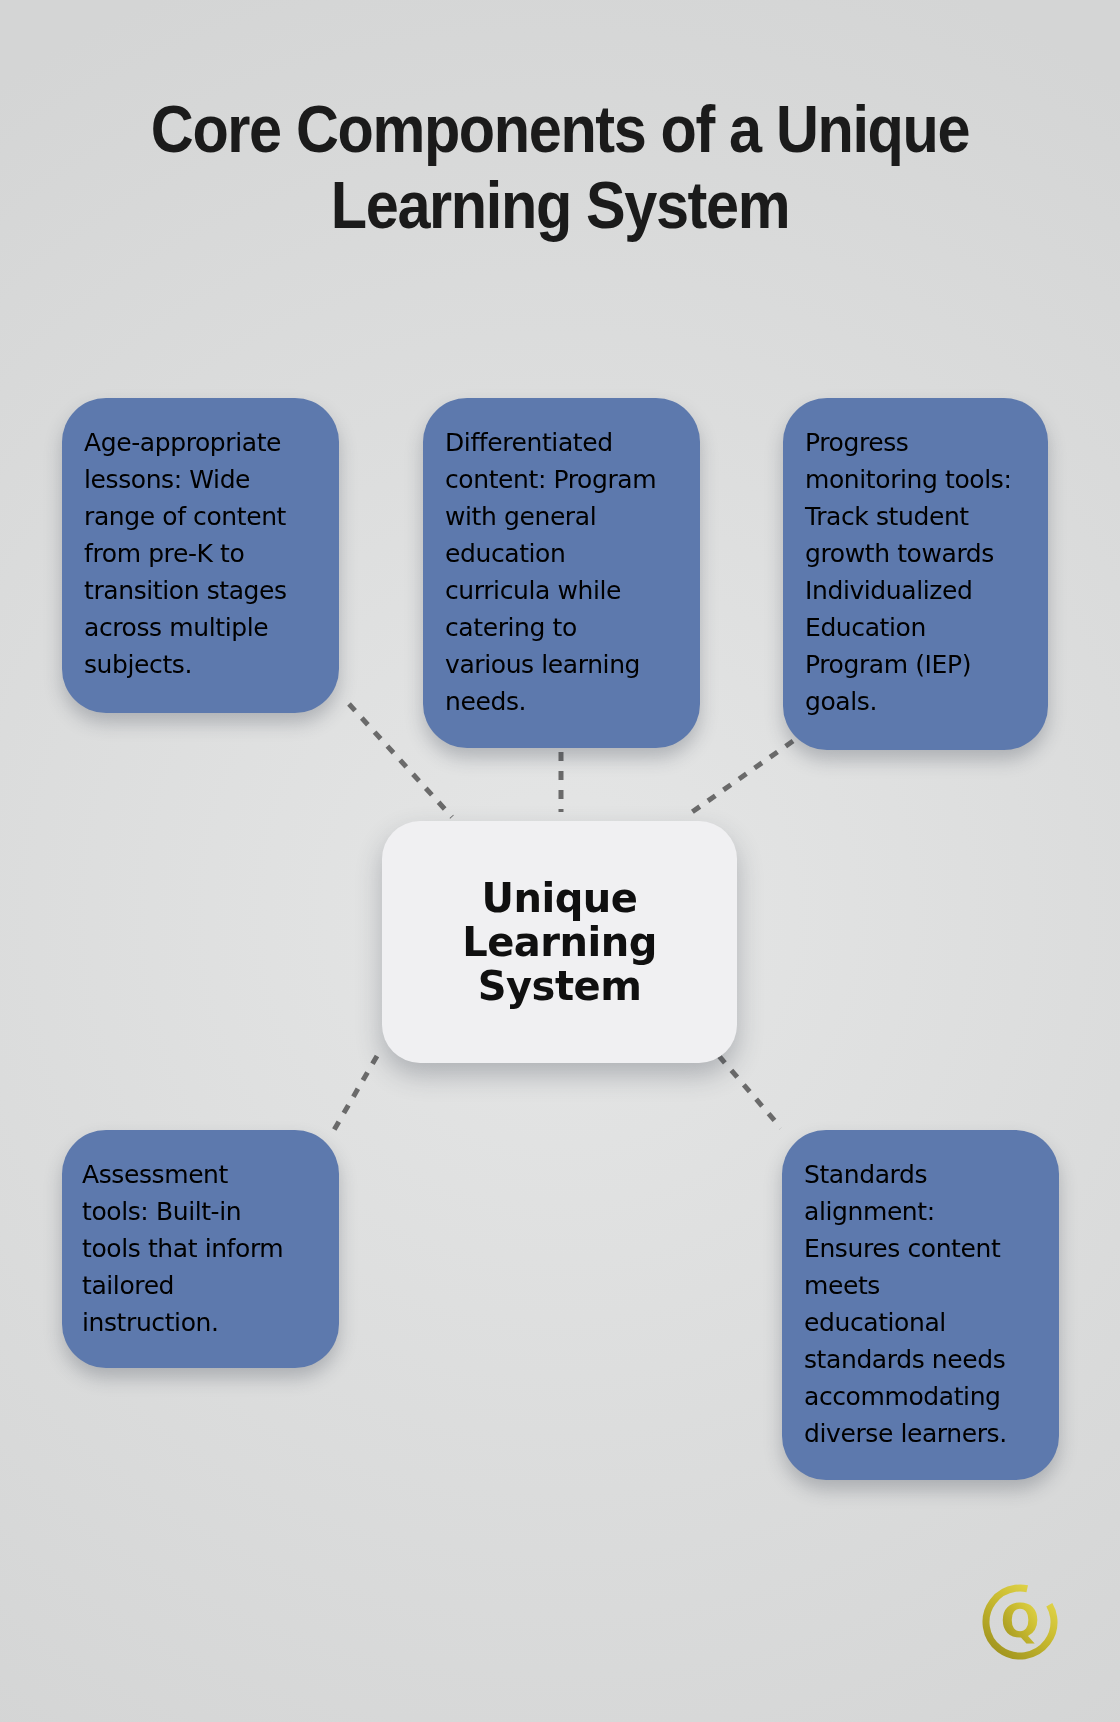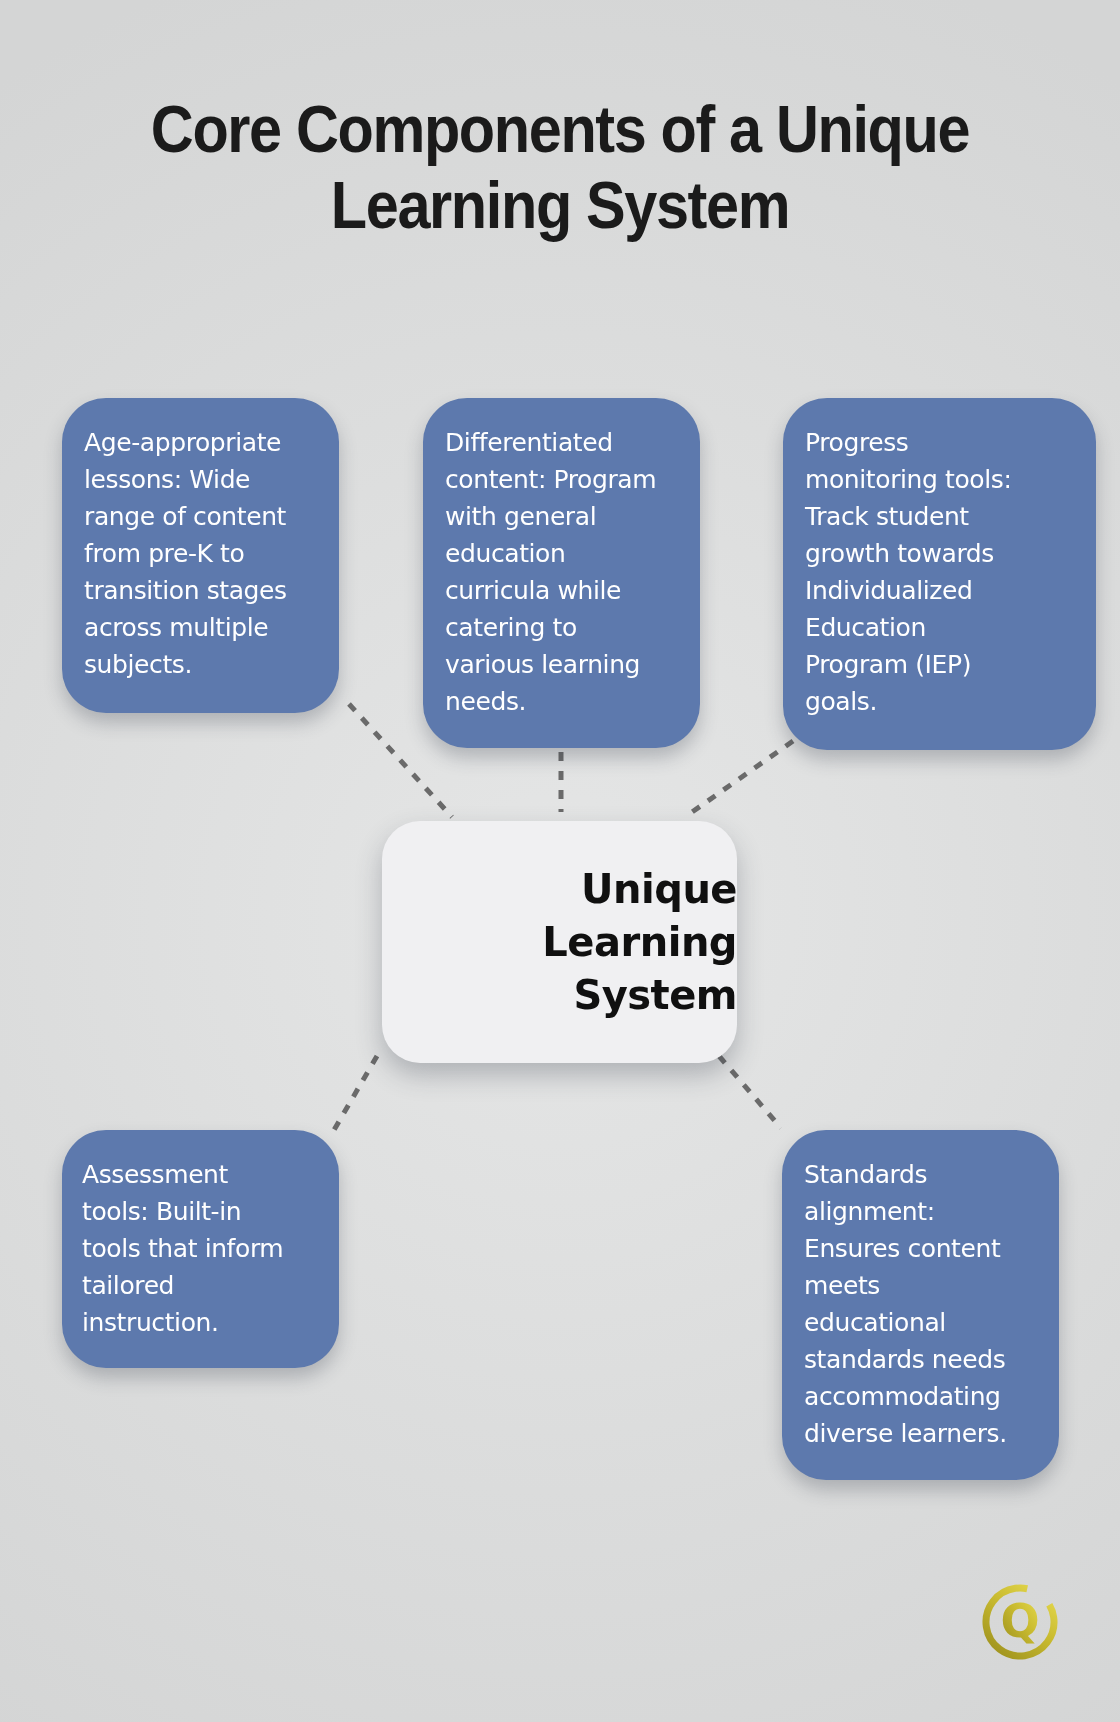--- a/index.html
+++ b/index.html
@@ -27,45 +27,45 @@
   .node{
     position:absolute;
     background:#5d79ad;
     border-radius:44px;
     box-shadow:0 10px 18px rgba(55,62,76,0.28);
     box-sizing:border-box;
     padding:26px 22px;
   }
   .node p{
     margin:0;
-    color:#ffffff;
+    color:#000000;
     font-size:25px;
     line-height:37px;
     letter-spacing:-0.4px;
     white-space:pre-line;
   }
   .node-1{left:62px;  top:398px; width:277px; height:315px;}
   .node-2{left:423px; top:398px; width:277px; height:350px;}
-  .node-3{left:783px; top:398px; width:313px; height:352px;}
+  .node-3{left:783px; top:398px; width:265px; height:352px;}
   .node-4{left:62px;  top:1130px;width:277px; height:238px;padding-left:20px;}
   .node-5{left:782px; top:1130px;width:277px; height:350px;}
   .center-node{
     position:absolute;
     left:382px;top:821px;width:355px;height:242px;
     background:#f0f0f2;
     border-radius:38px;
     box-shadow:0 12px 26px rgba(55,62,76,0.30);
     display:flex;align-items:center;justify-content:center;
   }
   .center-node .label{
     font-weight:700;
     font-size:40px;
-    line-height:53px;
+    line-height:44px;
     color:#101010;
-    text-align:right;
+    text-align:center;
     white-space:pre-line;
     letter-spacing:-0.5px;
   }
   .logo{position:absolute;left:980px;top:1582px;}
 </style>
 </head>
 <body>
 
 <div class="page">
 

